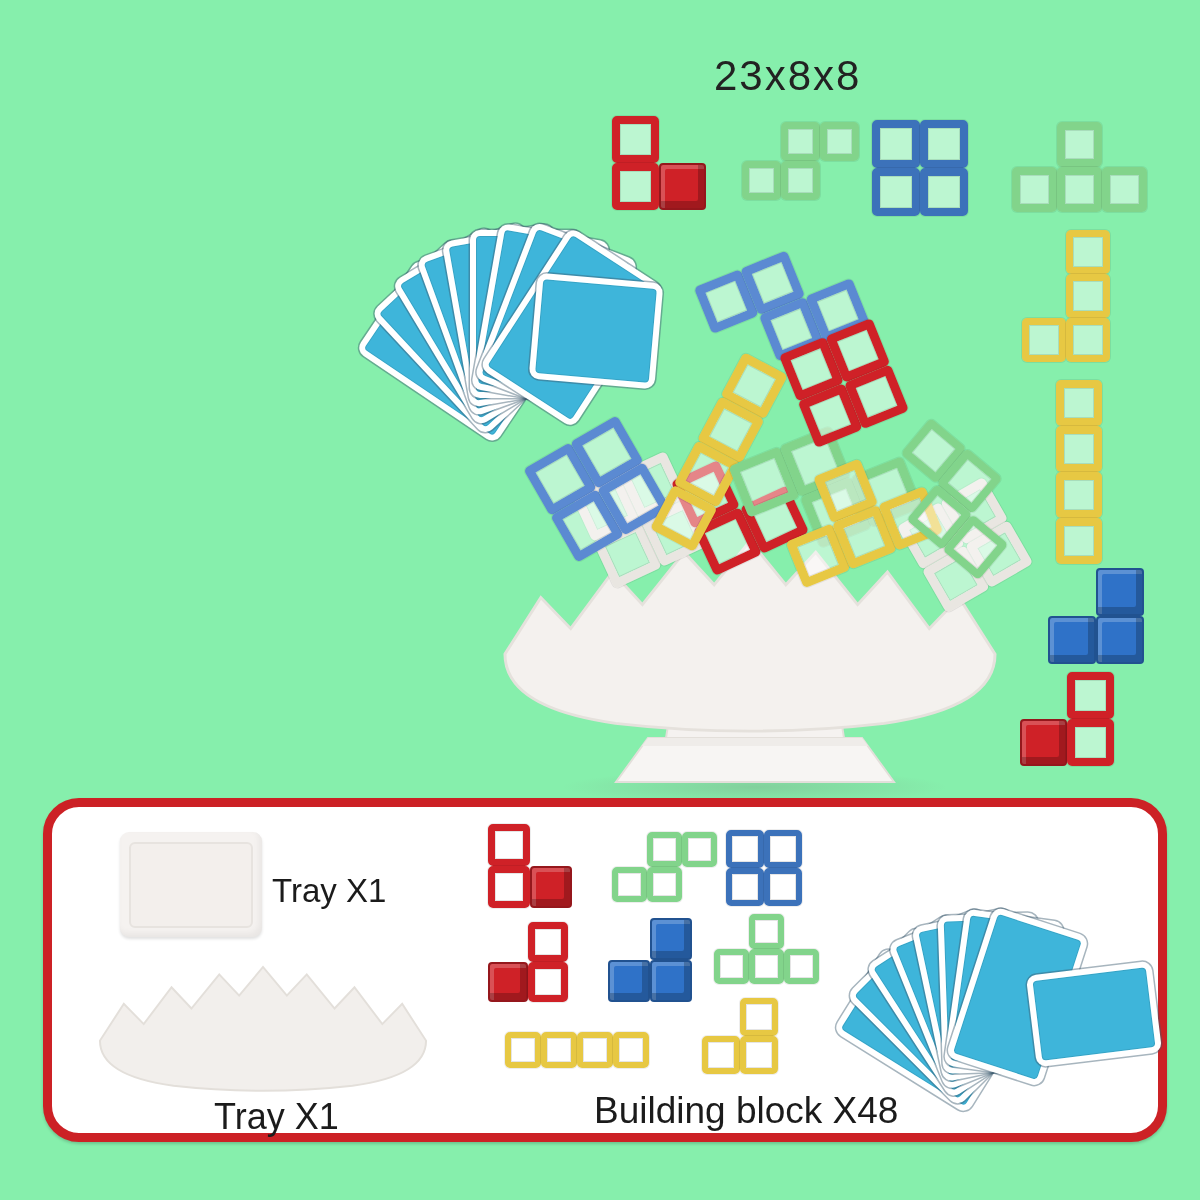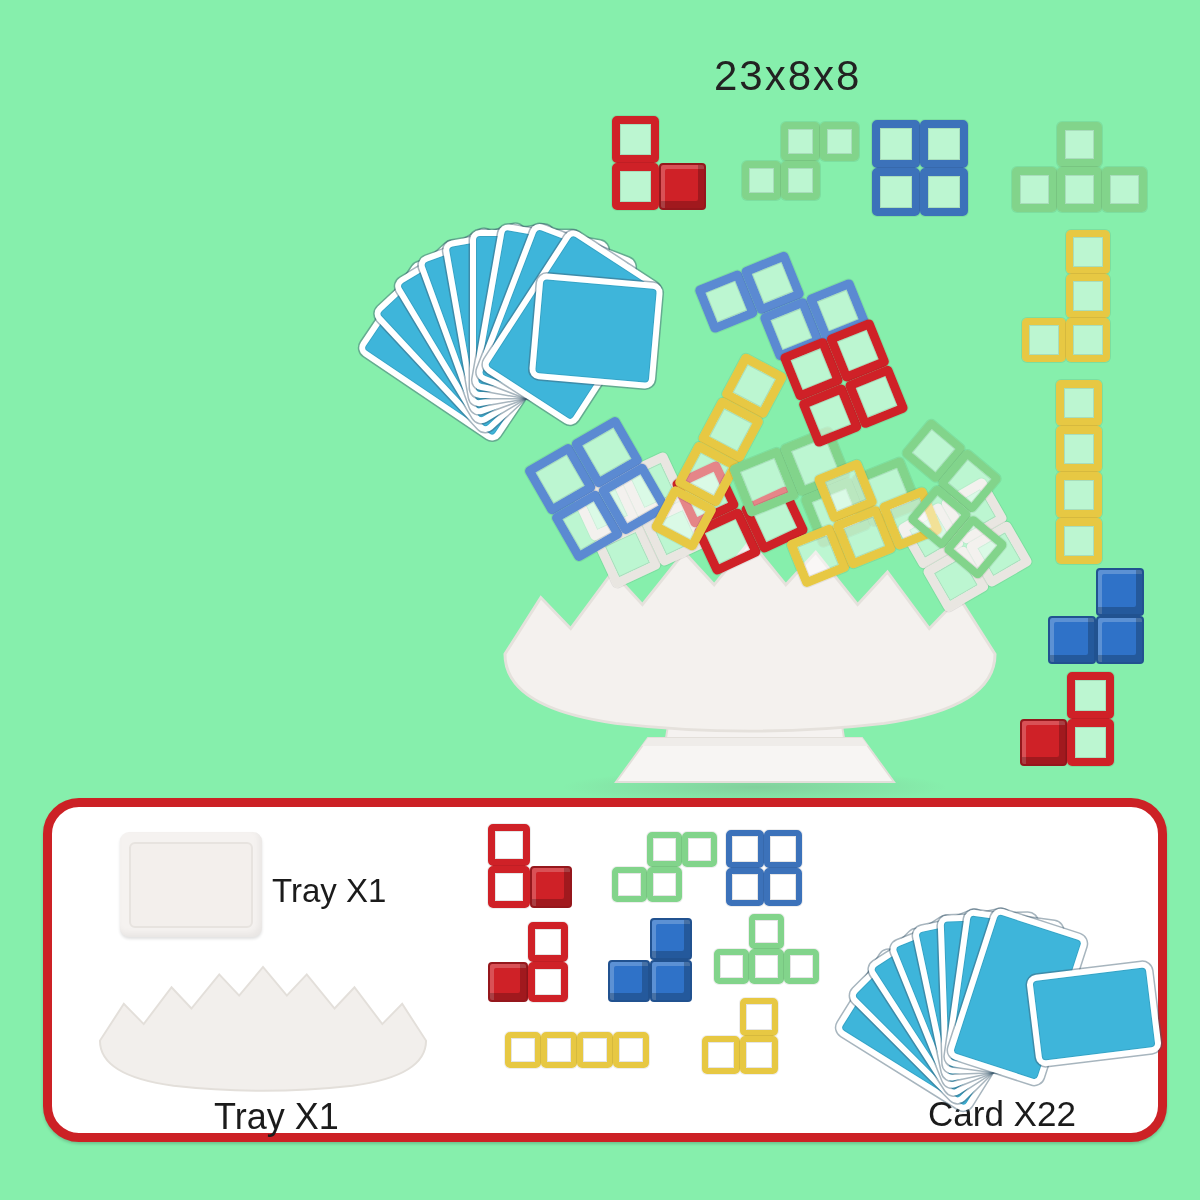--- a/index.html
+++ b/index.html
@@ -62,21 +62,21 @@
 
   <div class="tray">
     <div class="tray-inner"></div>
   </div>
   <svg class="base-svg panel-base" viewBox="0 0 340 150" preserveAspectRatio="none">
     <path d="M6 92 L30 52 L50 74 L78 34 L98 57 L126 20 L146 43 L170 12 L194 43 L214 20 L242 57 L262 34 L290 74 L310 52 L334 92 Q334 130 260 141 Q170 152 80 141 Q6 130 6 92 Z" fill="#f2efec" stroke="#e3dfda" stroke-width="2"></path>
   </svg>
 
   <div class="txt tray-label">Tray X1</div>
   <div class="txt base-label">Tray X1</div>
-  <div class="txt card-label">Card X22</div>
+  <div class="txt bb-label">Building block X48</div>
 
   <div id="pieces-layer">
       <div class="piece" style="left: 612px; top: 116px; width: 94px; height: 94px; transform: rotate(0deg); z-index: 2;">
         <div class="cell" style="left: 0px; top: 0px; width: 47px; height: 47px; border: 8px solid rgb(207, 33, 39); background: rgba(255, 255, 255, 0.45); box-shadow: rgba(0, 0, 0, 0.1) 0px 0px 0px 1px inset, rgba(0, 0, 0, 0.07) 0px 0px 0px 1px;"></div>
         <div class="cell" style="left: 0px; top: 47px; width: 47px; height: 47px; border: 8px solid rgb(207, 33, 39); background: rgba(255, 255, 255, 0.45); box-shadow: rgba(0, 0, 0, 0.1) 0px 0px 0px 1px inset, rgba(0, 0, 0, 0.07) 0px 0px 0px 1px;"></div>
         <div class="cell" style="left: 47px; top: 47px; width: 47px; height: 47px; background: rgb(207, 33, 39); border: 2px solid rgba(0, 0, 0, 0.28); border-radius: 4px; box-shadow: rgba(0, 0, 0, 0.22) -6px -7px 0px inset, rgba(255, 255, 255, 0.22) 4px 4px 0px inset;"></div>
       </div>
       <div class="piece" style="left: 742px; top: 122px; width: 117px; height: 78px; transform: rotate(0deg); z-index: 2;">
         <div class="cell" style="left: 39px; top: 0px; width: 39px; height: 39px; border: 7px solid rgb(130, 212, 139); background: rgba(255, 255, 255, 0.45); box-shadow: rgba(0, 0, 0, 0.1) 0px 0px 0px 1px inset, rgba(0, 0, 0, 0.07) 0px 0px 0px 1px;"></div>
         <div class="cell" style="left: 78px; top: 0px; width: 39px; height: 39px; border: 7px solid rgb(130, 212, 139); background: rgba(255, 255, 255, 0.45); box-shadow: rgba(0, 0, 0, 0.1) 0px 0px 0px 1px inset, rgba(0, 0, 0, 0.07) 0px 0px 0px 1px;"></div>

